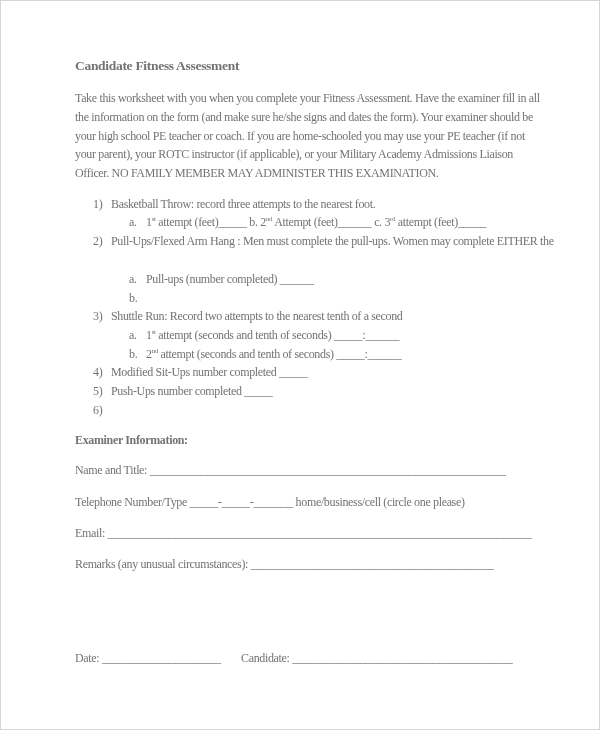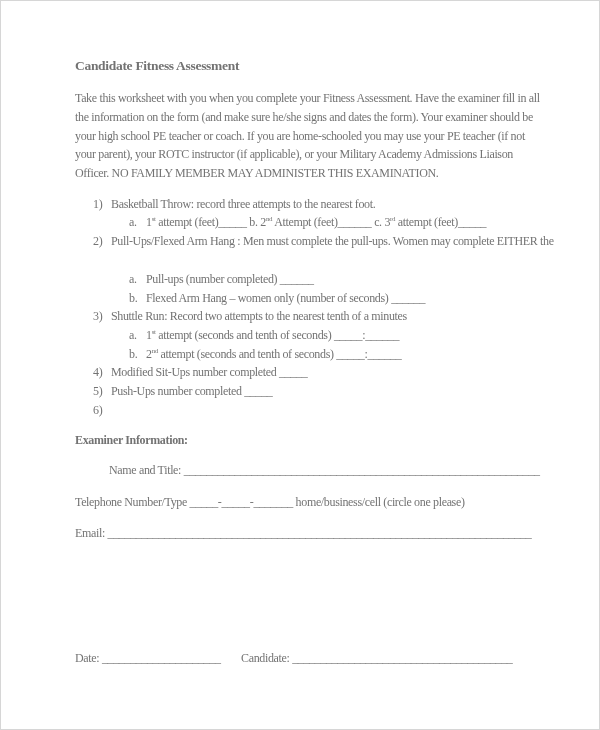--- a/index.html
+++ b/index.html
@@ -42,57 +42,60 @@
   <div class="abs line" style="left:128px; top:214px;">a.</div>
   <div class="abs line" style="left:145px; top:214px;">
     <span>1</span><sup>st</sup><span> attempt (feet)_____ </span><span>b. 2</span><sup>nd</sup><span> Attempt (feet)______ </span><span>c. 3</span><sup>rd</sup><span> attempt (feet)_____</span>
   </div>
 
   <div class="abs line" style="left:92px; top:233px;">2)</div>
   <div class="abs line" style="left:110px; top:233px;">Pull-Ups/Flexed Arm Hang : Men must complete the pull-ups. Women may complete EITHER the</div>
   <div class="abs line" style="left:128px; top:271px;">a.</div>
   <div class="abs line" style="left:145px; top:271px;">Pull-ups (number completed) ______</div>
   <div class="abs line" style="left:128px; top:290px;">b.</div>
-  <div class="abs line" style="left:145px; top:290px;">Flexed Arm Hang – women only (number of seconds) ______</div>
 
   <div class="abs line" style="left:92px; top:308px;">3)</div>
-  <div class="abs line" style="left:110px; top:308px;">Shuttle Run: Record two attempts to the nearest tenth of a minutes</div>
+  <div class="abs line" style="left:110px; top:308px;">Shuttle Run: Record two attempts to the nearest tenth of a second</div>
   <div class="abs line" style="left:128px; top:327px;">a.</div>
   <div class="abs line" style="left:145px; top:327px;">
     <span>1</span><sup>st</sup><span> attempt (seconds and tenth of seconds) _____:______</span>
   </div>
   <div class="abs line" style="left:128px; top:346px;">b.</div>
   <div class="abs line" style="left:145px; top:346px;">
     <span>2</span><sup>nd</sup><span> attempt (seconds and tenth of seconds) _____:______</span>
   </div>
 
   <div class="abs line" style="left:92px; top:364px;">4)</div>
   <div class="abs line" style="left:110px; top:364px;">Modified Sit-Ups number completed _____</div>
   <div class="abs line" style="left:92px; top:383px;">5)</div>
   <div class="abs line" style="left:110px; top:383px;">Push-Ups number completed _____</div>
   <div class="abs line" style="left:92px; top:402px;">6)</div>
 
   <div class="abs line bold" style="left:74px; top:432px;">Examiner Information:</div>
 
-  <div class="abs line" style="left:74px; top:462px;margin-left:34px;">
+  <div class="abs line" style="left:74px; top:462px;">
     <span>Name and Title:</span>
     <span>_______________________________________________________________</span>
   </div>
 
   <div class="abs line" style="left:74px; top:494px;">
     <span>Telephone Number/Type</span>
     <span>_____-_____-_______</span>
     <span>home/business/cell (circle one please)</span>
   </div>
 
   <div class="abs line" style="left:74px; top:525px;">
     <span>Email:</span>
     <span>___________________________________________________________________________</span>
   </div>
 
+  <div class="abs line" style="left:74px; top:556px;">
+    <span>Remarks (any unusual circumstances):</span>
+    <span>___________________________________________</span>
+  </div>
 
   <div class="abs line" style="left:74px; top:650px;">
     <span>Date:</span>
     <span>_____________________</span>
   </div>
 
   <div class="abs line" style="left:240px; top:650px;">
     <span>Candidate:</span>
     <span>_______________________________________</span>
   </div>

